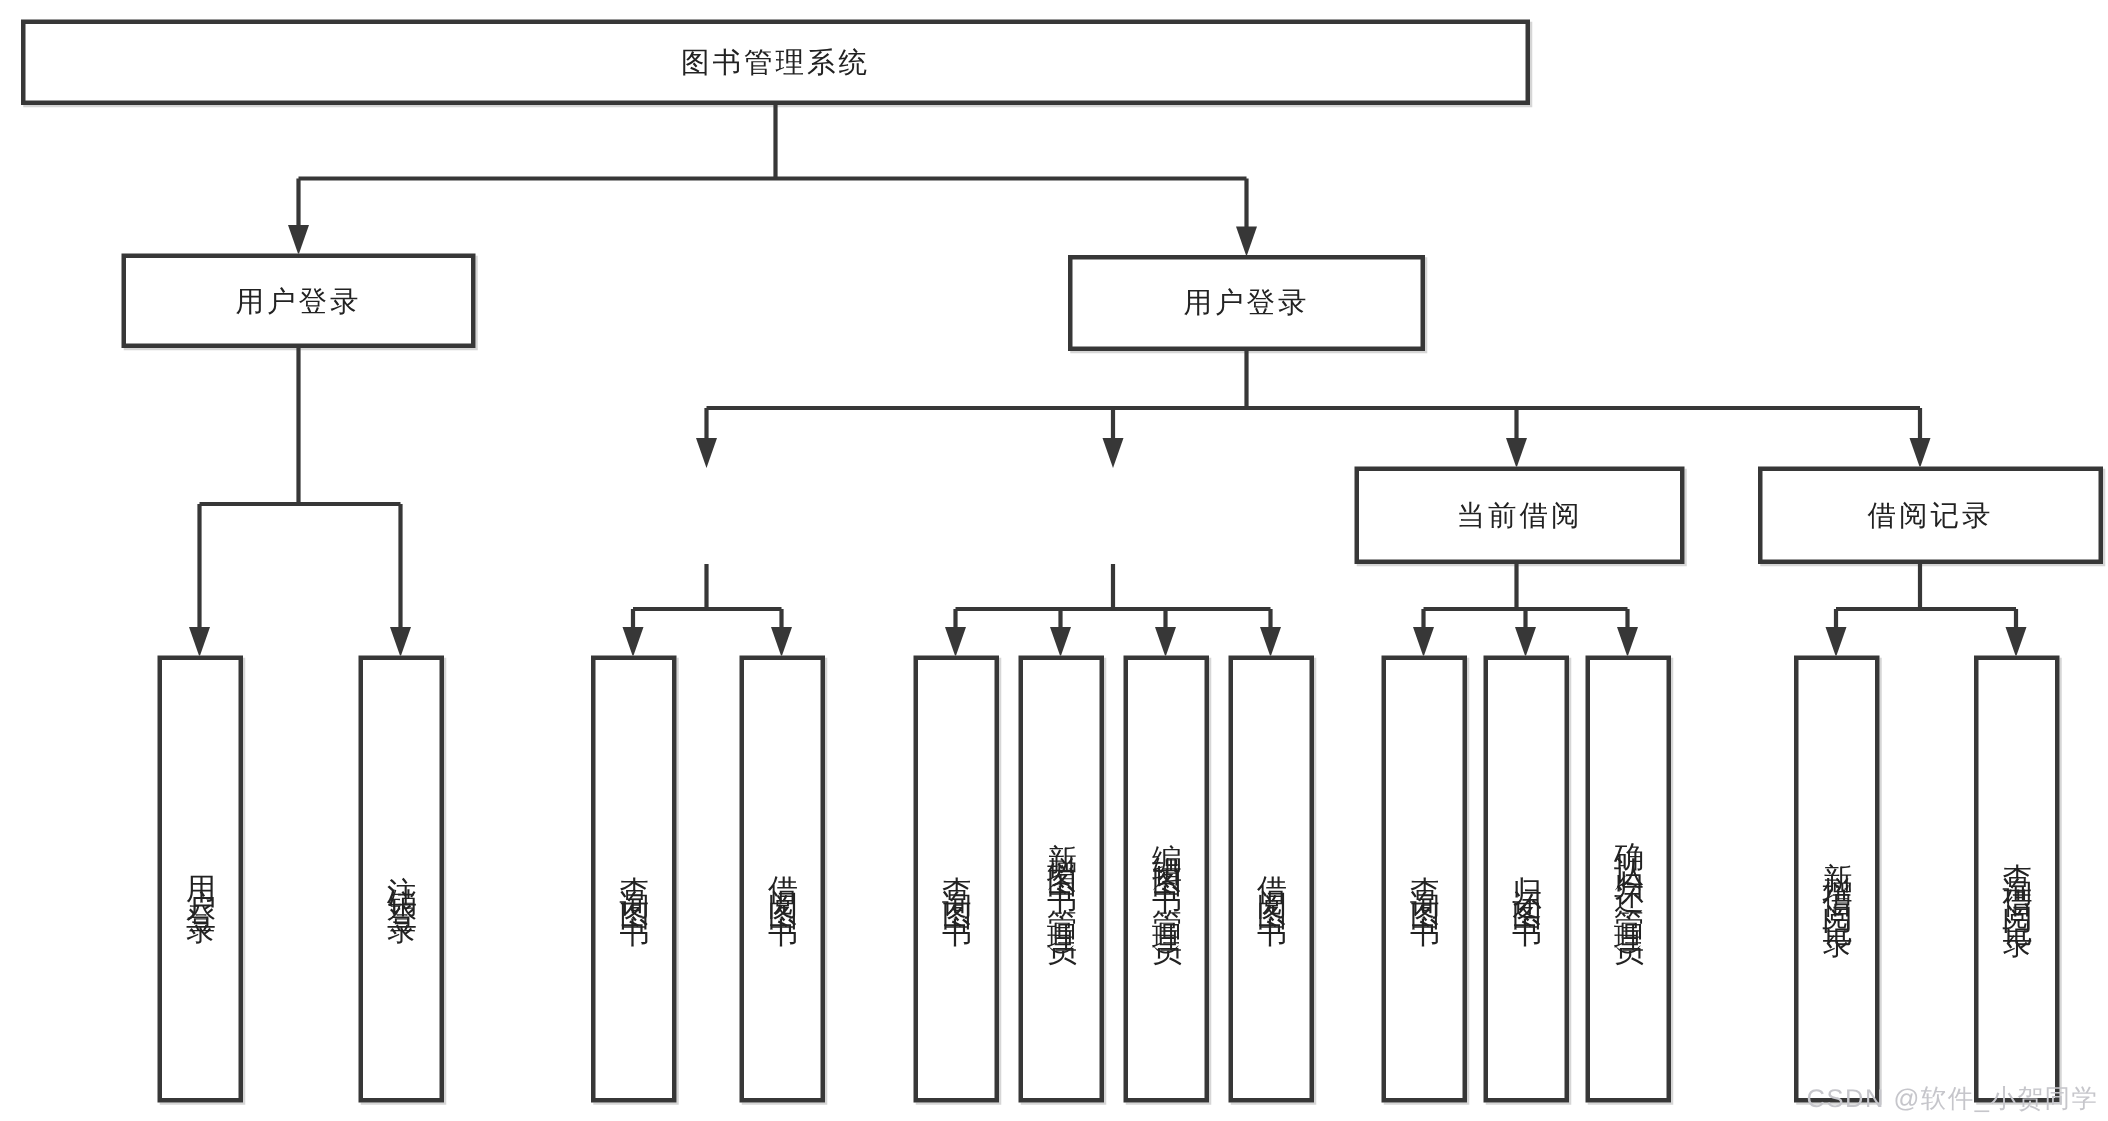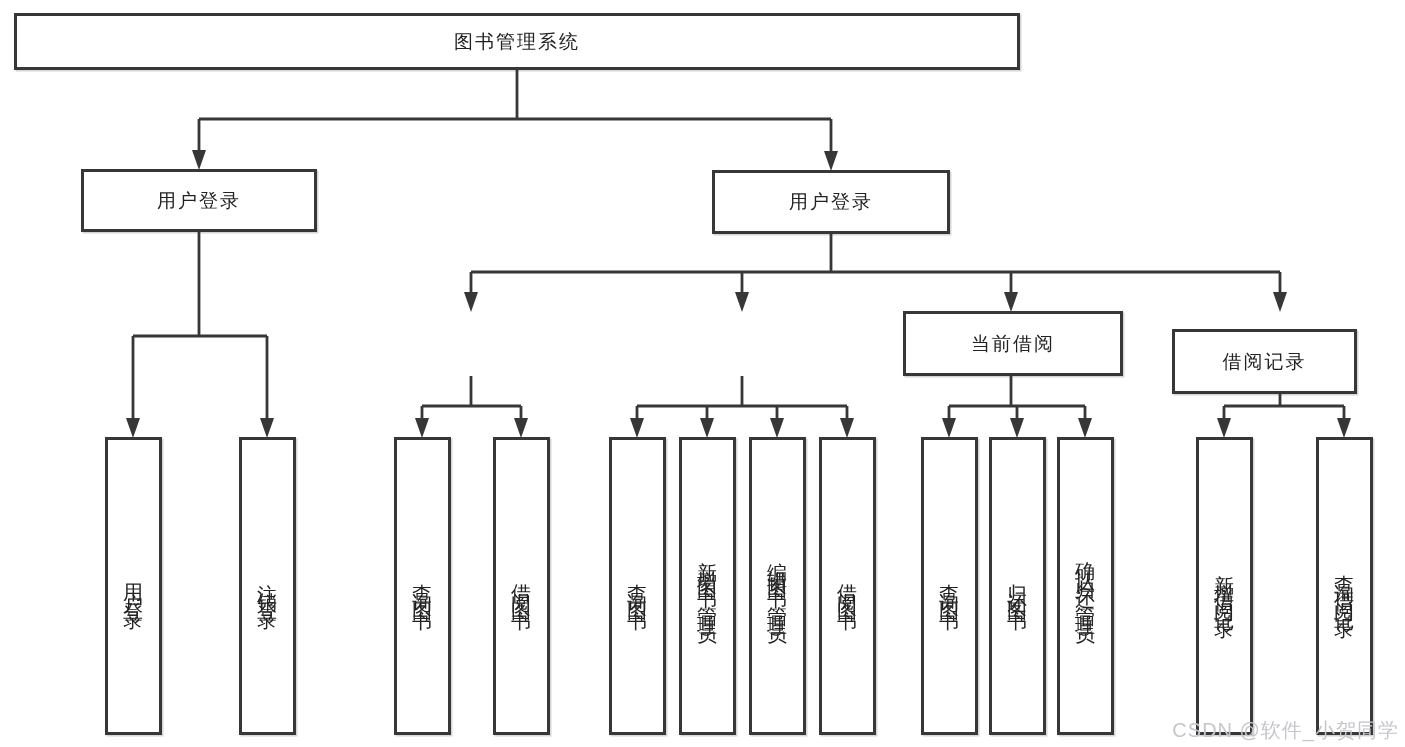--- a/index.html
+++ b/index.html
@@ -38,21 +38,21 @@
     writing-mode: vertical-rl;
     text-orientation: mixed;
     font-size: 20px;
     letter-spacing: 9px;
     line-height: 1.1;
   }
   .watermark {
     position: absolute;
     right: 6px;
     bottom: 3px;
-    font-size: 20px;
+    font-size: 17px;
     letter-spacing: 1px;
     color: var(--watermark);
     z-index: 5;
     white-space: nowrap;
   }
 </style>
 </head>
 <body>
 
 <div class="canvas">
@@ -96,21 +96,21 @@
   <div class="box" style="left:81px;top:169px;width:236px;height:63px">
     <span class="h-label">用户登录</span>
   </div>
   <div class="box" style="left:712px;top:170px;width:238px;height:64px">
     <span class="h-label">用户登录</span>
   </div>
 
   <div class="box" style="left:903px;top:311px;width:220px;height:65px">
     <span class="h-label">当前借阅</span>
   </div>
-  <div class="box" style="left:1172px;top:329px;width:185px;height:65px">
+  <div class="box" style="left:1172px;top:311px;width:230px;height:65px">
     <span class="h-label">借阅记录</span>
   </div>
 
   <div class="box leaf" style="left:105px;top:437px;width:57px;height:298px">
     <span>用户登录</span>
   </div>
   <div class="box leaf" style="left:239px;top:437px;width:57px;height:298px">
     <span>注销登录</span>
   </div>
 

